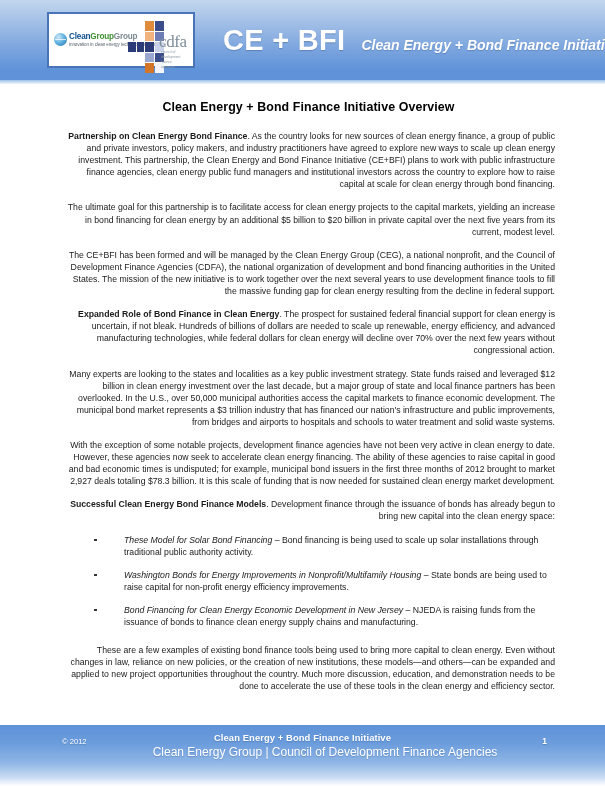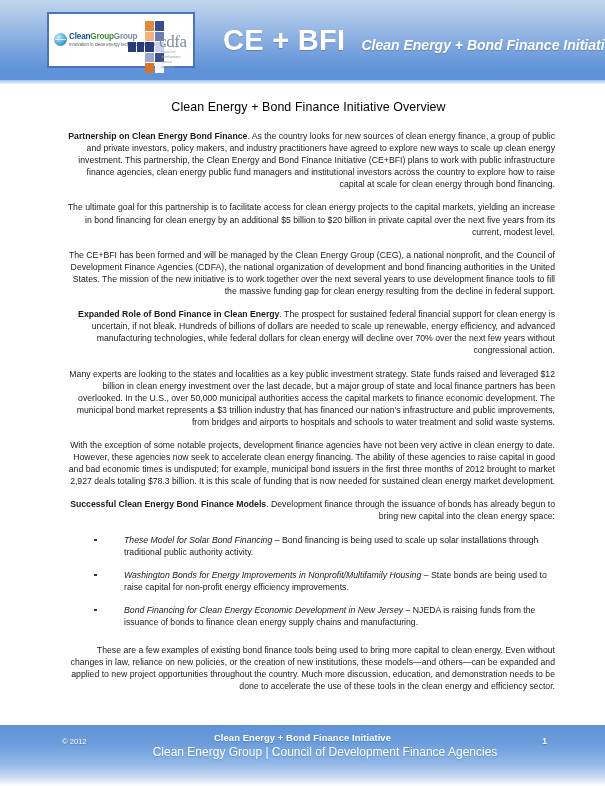--- a/index.html
+++ b/index.html
@@ -145,21 +145,21 @@
   }
 
   
   .content {
     padding: 20px 50px 0 62px;
     box-sizing: border-box;
   }
   .doc-title {
     text-align: center;
     font-size: 12.4px;
-    font-weight: normal;
+    font-weight: bold;
     color: #000;
     margin: 0 0 16px 0;
     letter-spacing: 0.1px;
   }
   p.body-text {
     font-size: 8.7px;
     line-height: 12.1px;
     color: #1a1a1a;
     margin: 0 0 11px 0;
     text-align: right;

